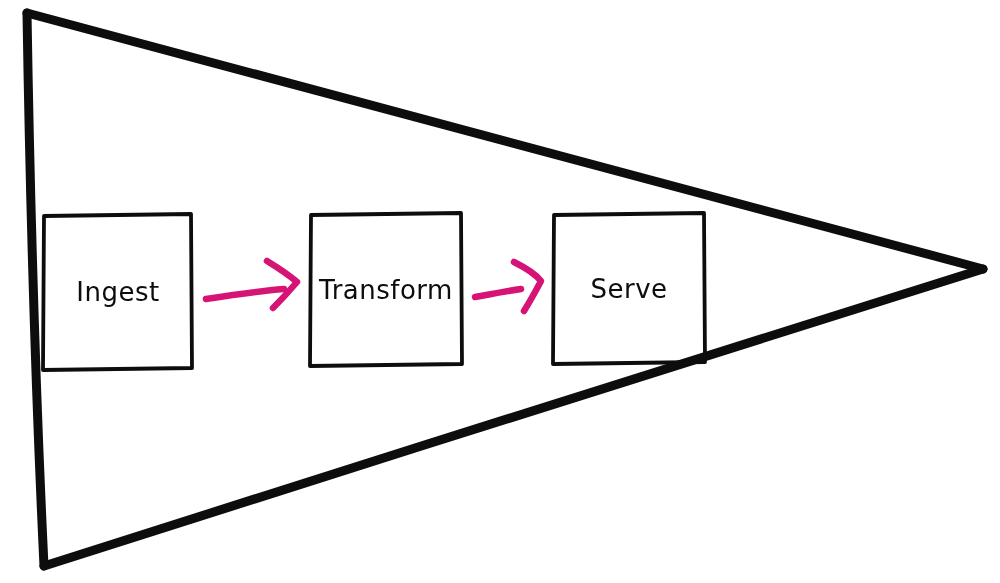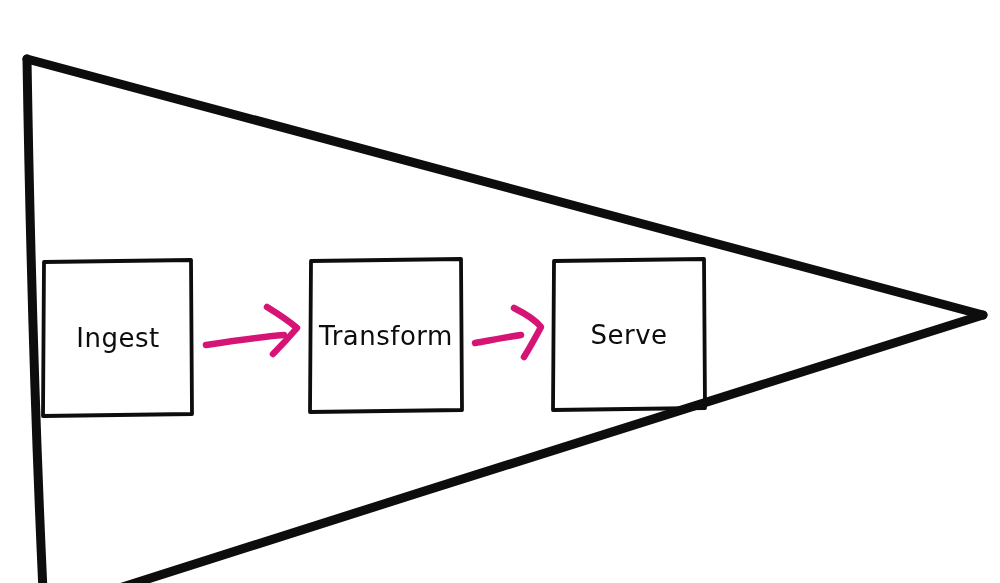--- a/index.html
+++ b/index.html
@@ -8,21 +8,20 @@
     width: 1000px;
     height: 583px;
     background: #ffffff;
     overflow: hidden;
     font-family: "DejaVu Sans", sans-serif;
   }
   .canvas-wrap {
     position: relative;
     width: 1000px;
     height: 509px;
-    margin-top: 46px;
   }
   svg.diagram {
     display: block;
     width: 1000px;
     height: 583px;
   }
   .ink {
     fill: none;
     stroke: var(--ink-color, #0d0d0d);
     stroke-linecap: round;

